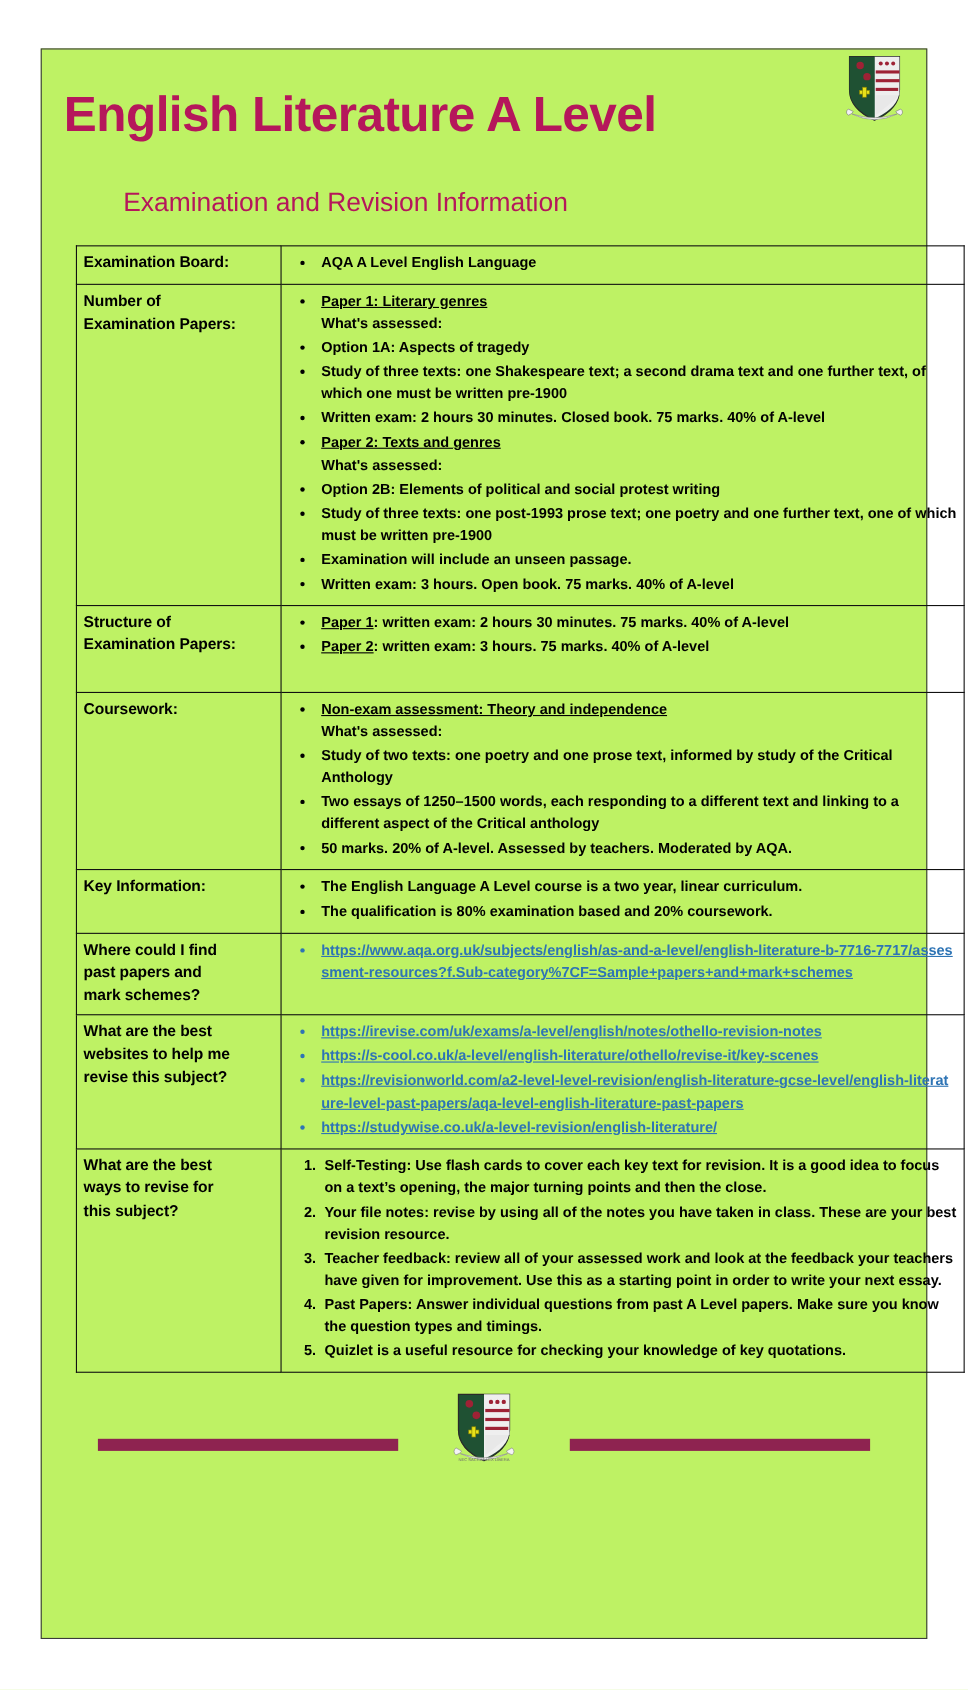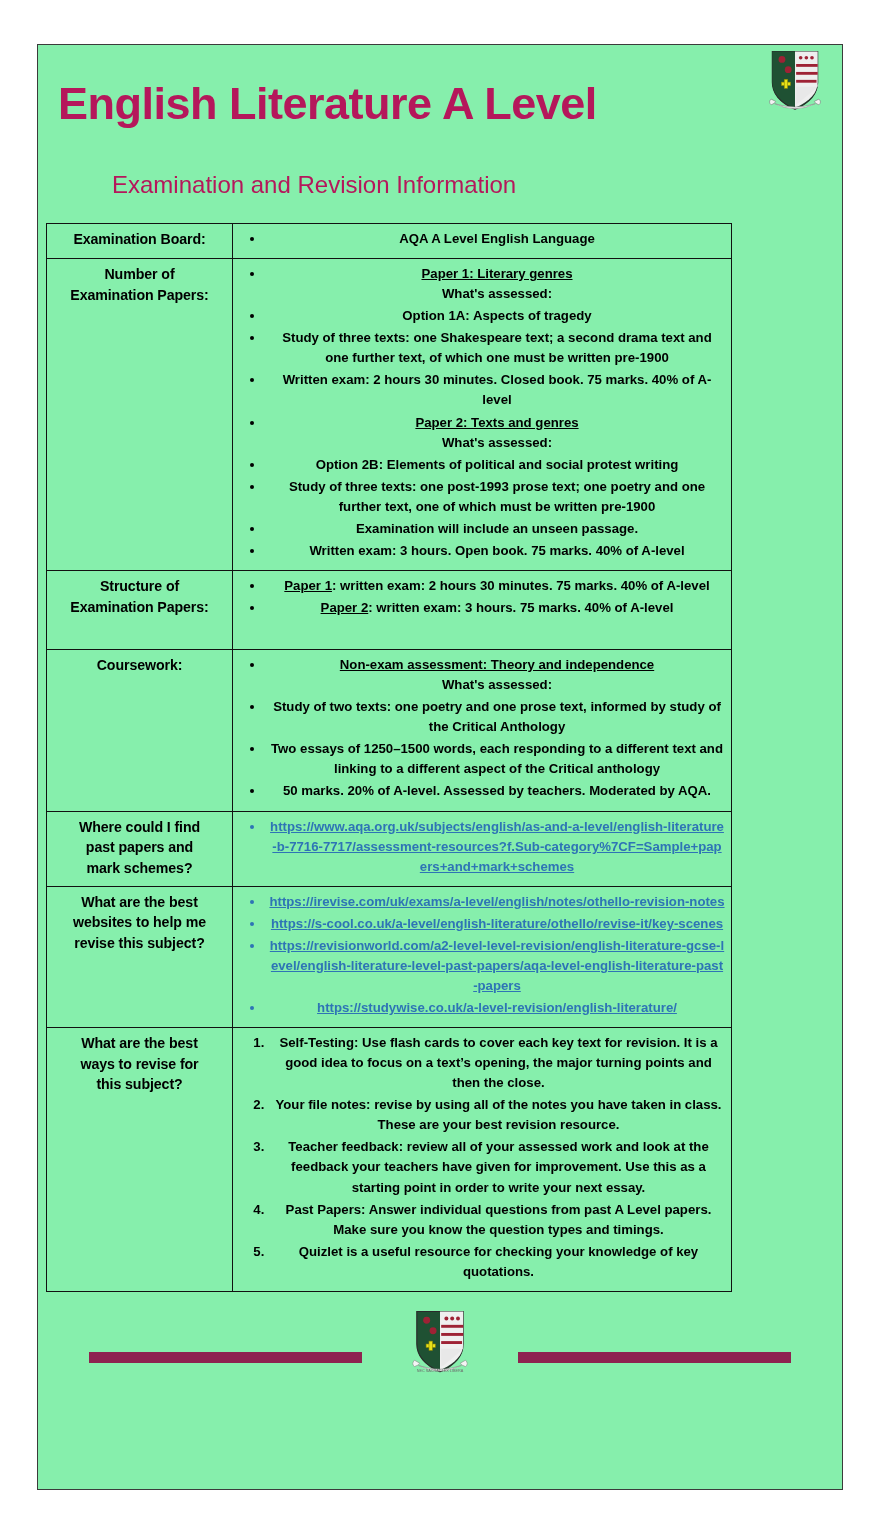--- a/index.html
+++ b/index.html
@@ -15,23 +15,22 @@
     position: relative;
     overflow: hidden;
   }
   .page {
     position: absolute;
     left: 37px;
     top: 44px;
     width: 806px;
     height: 1446px;
     border: 1.5px solid #3b3b3b;
-    background: #86efac;
+    background: #bef264;
     box-sizing: border-box;
-    text-align: center;
   }
   .header-area {
     position: relative;
     height: 178px;
   }
   .doc-title {
     position: absolute;
     left: 20px;
     top: 36px;
     font-size: 45px;
@@ -53,22 +52,22 @@
   .crest-top {
     position: absolute;
     right: 18px;
     top: 2px;
     width: 58px;
     height: 68px;
   }
   
   table.info {
     border-collapse: collapse;
-    width: 686px;
-    margin: 0 0 0 8px;
+    width: 808px;
+    margin: 0 0 0 31px;
     table-layout: fixed;
   }
   table.info td {
     border: 1.2px solid #111111;
     vertical-align: top;
     padding: 5px 6px 7px 6px;
   }
   td.label {
     width: 173px;
     font-size: 14.2px;
@@ -222,20 +221,29 @@
               <span class="u">Non-exam assessment: Theory and independence</span>
               <span class="sub">What's assessed:</span>
             </li>
             <li>Study of two texts: one poetry and one prose text, informed by study of the Critical Anthology</li>
             <li>Two essays of 1250–1500 words, each responding to a different text and linking to a different aspect of the Critical anthology</li>
             <li>50 marks. 20% of A-level. Assessed by teachers. Moderated by AQA.</li>
           </ul>
         </td>
       </tr>
 
+      <tr>
+        <td class="label">Key Information:</td>
+        <td class="content">
+          <ul class="blist">
+            <li>The English Language A Level course is a two year, linear curriculum.</li>
+            <li>The qualification is 80% examination based and 20% coursework.</li>
+          </ul>
+        </td>
+      </tr>
 
       <tr>
         <td class="label">
           <span>Where could I find</span><br>
           <span>past papers and</span><br>
           <span>mark schemes?</span>
         </td>
         <td class="content">
           <ul class="blist">
             <li class="linkitem"><a class="link" href="#">https://www.aqa.org.uk/subjects/english/as-and-a-level/english-literature-b-7716-7717/assessment-resources?f.Sub-category%7CF=Sample+papers+and+mark+schemes</a></li>

